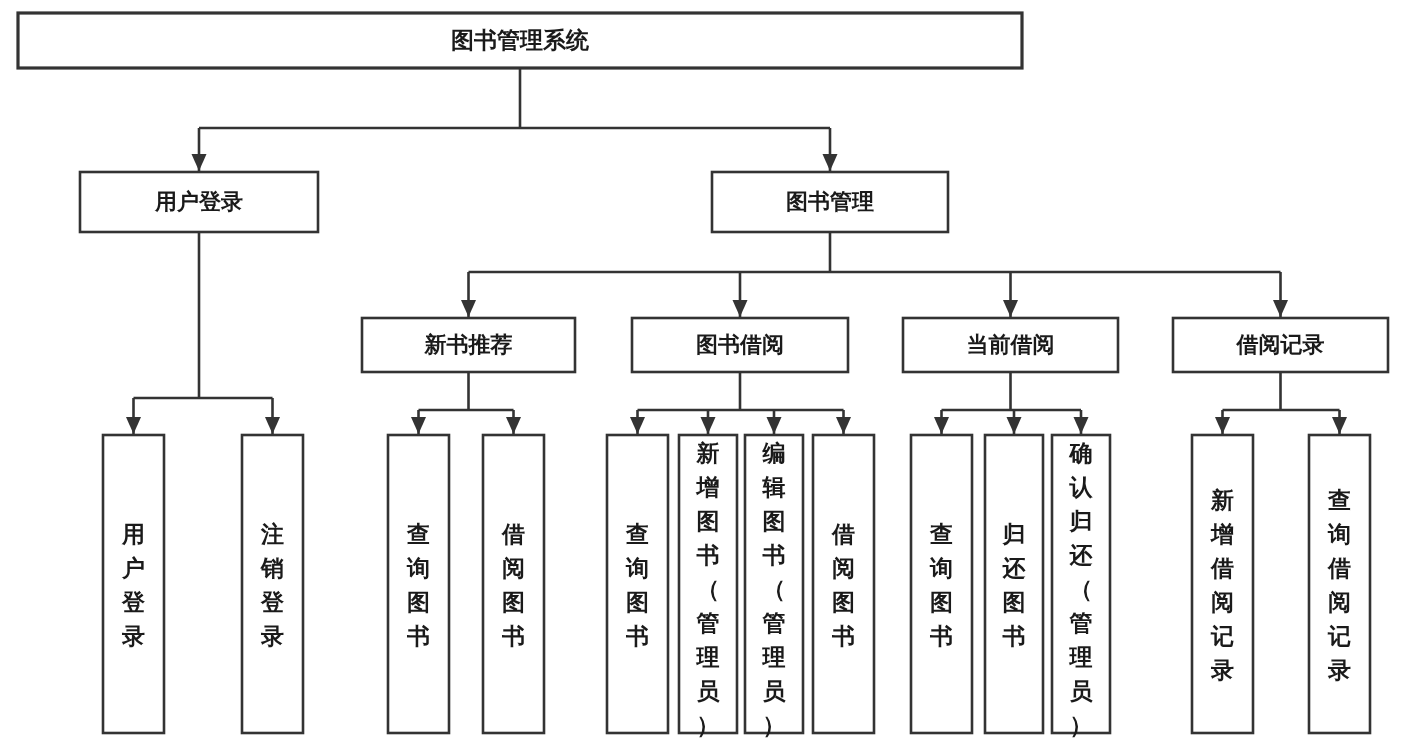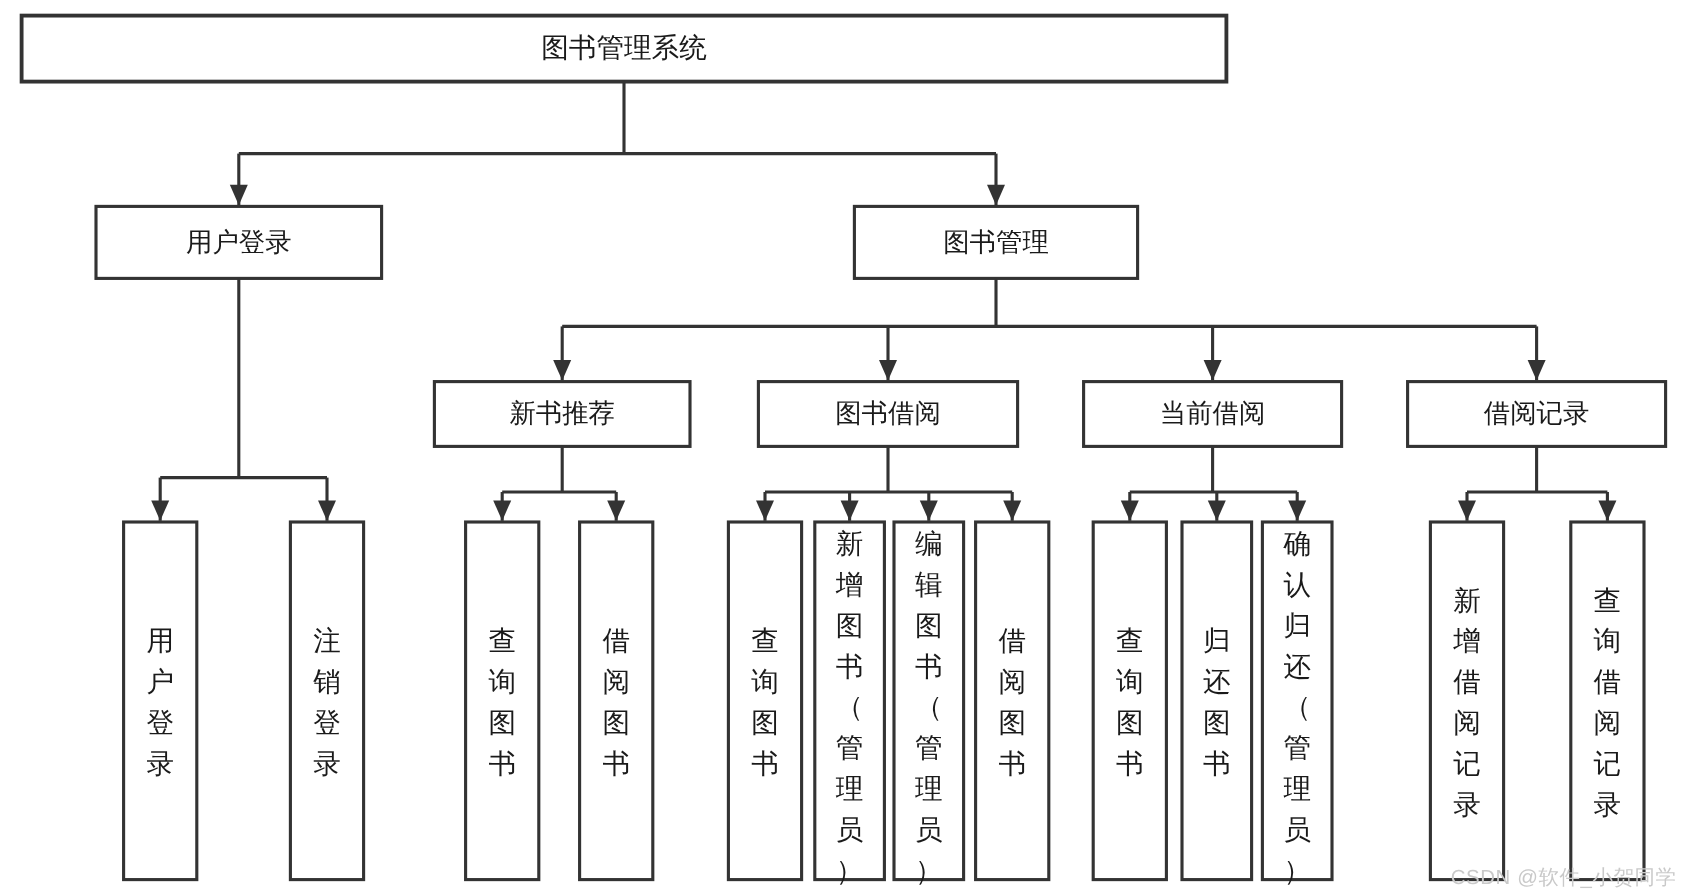--- a/index.html
+++ b/index.html
@@ -11,20 +11,21 @@
     width: 1405px;
     height: 747px;
     font-family: "Liberation Sans", "DejaVu Sans", sans-serif;
     overflow: hidden;
   }
   #diagram-root {
     position: relative;
     width: 1405px;
     height: 747px;
     background: #ffffff;
+    font-weight: bold;
   }
   svg#flow {
     position: absolute;
     left: 0;
     top: 0;
     width: 1405px;
     height: 747px;
     display: block;
   }
   .node-rect {
@@ -211,14 +212,13 @@
           <rect x="1192" y="435" width="61" height="298" class="node-rect"></rect>
           <text x="1222.5" y="508" class="leaf-label"><tspan x="1222.5" dy="0">新</tspan><tspan x="1222.5" dy="34">增</tspan><tspan x="1222.5" dy="34">借</tspan><tspan x="1222.5" dy="34">阅</tspan><tspan x="1222.5" dy="34">记</tspan><tspan x="1222.5" dy="34">录</tspan></text>
         </g>
         <g>
           <rect x="1309" y="435" width="61" height="298" class="node-rect"></rect>
           <text x="1339.5" y="508" class="leaf-label"><tspan x="1339.5" dy="0">查</tspan><tspan x="1339.5" dy="34">询</tspan><tspan x="1339.5" dy="34">借</tspan><tspan x="1339.5" dy="34">阅</tspan><tspan x="1339.5" dy="34">记</tspan><tspan x="1339.5" dy="34">录</tspan></text>
         </g>
       </g>
   </svg>
 
-  <div class="watermark">CSDN @软件_小贺同学</div>
 </div>
 
 </body></html>

